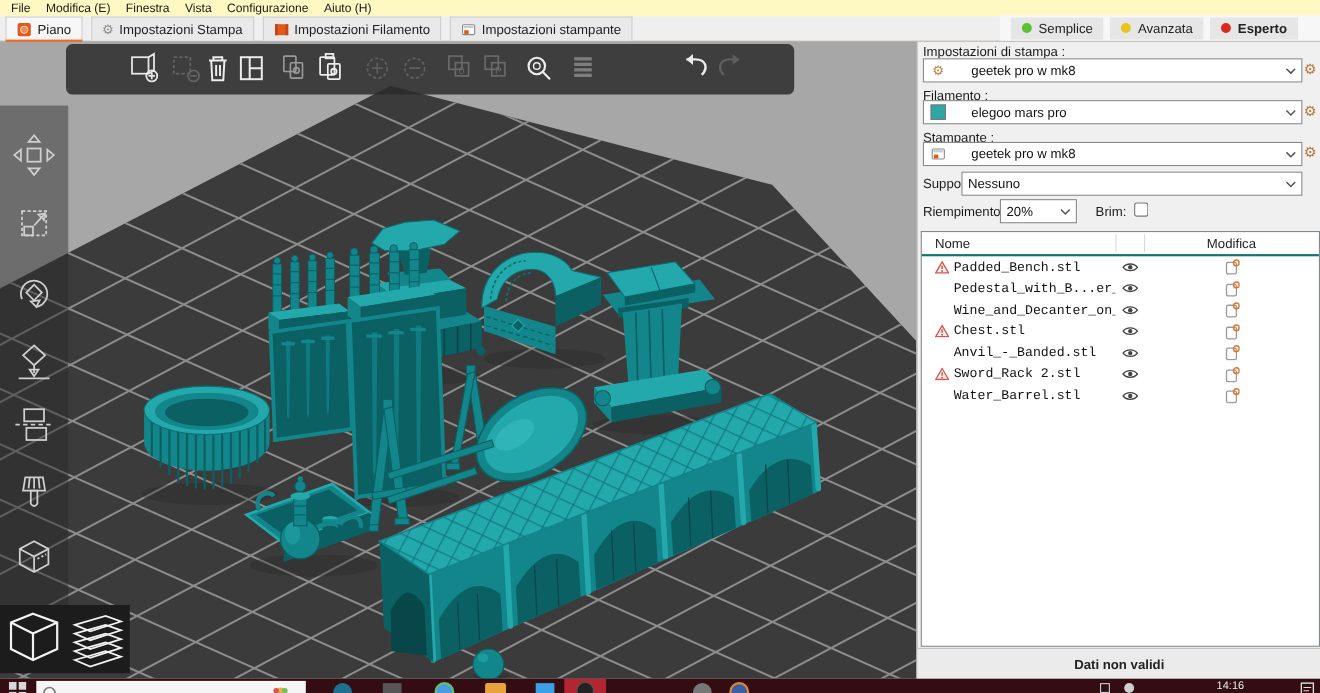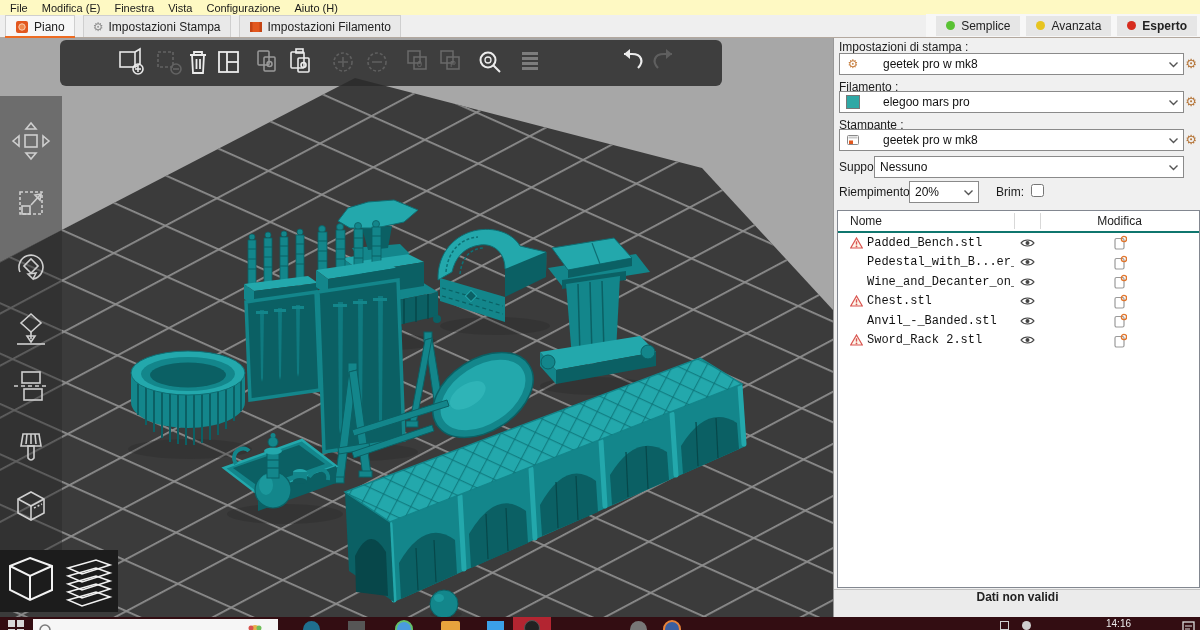--- a/index.html
+++ b/index.html
@@ -8,21 +8,21 @@
 
   
   .menubar { position:absolute; left:0; top:0; width:1200px; height:15px; background:#fef9c3; display:flex; align-items:center; padding-left:3px; }
   .menu-item { font-size:11px; color:#1a1a1a; padding:0 7px; cursor:default; }
 
   
   .tabbar { position:absolute; left:0; top:15px; width:1200px; height:23px; background:#efefef; display:flex; align-items:flex-end; padding-left:5px; border-bottom:1px solid #b3a89e; }
   .tab { display:inline-flex; align-items:center; gap:5px; height:22px; padding:0 9px; margin-right:8px; background:#e9e9e9; border:1px solid #cfcfcf; border-bottom:none; font-size:12px; color:#222; position:relative; }
   .tab.active { background:#f7f7f7; font-weight:400; }
   .tab.active::after { content:""; position:absolute; left:-1px; right:-1px; bottom:-2px; height:3px; background:#ed6b21; }
-  .modes { margin-left:auto; display:flex; align-items:center; gap:6px; padding-right:3px; height:23px; background:#f7f7f7; padding-left:10px; }
+  .modes { margin-left:auto; display:flex; align-items:center; gap:6px; padding-right:20px; height:23px; background:#f7f7f7; padding-left:10px; }
   .mode-btn { display:inline-flex; align-items:center; gap:6px; height:20px; padding:0 10px; background:#e6e6e6; font-size:12px; color:#222; }
   .mode-btn.active { font-weight:bold; }
   .dot { width:9px; height:9px; border-radius:50%; display:inline-block; }
 
   
   .main { position:absolute; left:0; top:38px; width:1200px; height:579px; }
   .viewport { position:absolute; left:0; top:0; width:833px; height:579px; background:#a7a7a7; }
   .viewport > svg.scene { position:absolute; left:0; top:0; }
 
   .top-toolbar { position:absolute; left:60px; top:2px; width:662px; height:46px; background:rgba(43,43,43,.85); border-radius:6px; }
@@ -45,21 +45,21 @@
   .lh-name { width:176px; padding-left:12px; }
   .lh-eye { width:26px; }
   .lh-mod { flex:1; text-align:center; }
   .lh-sep { position:absolute; top:2px; bottom:2px; width:1px; background:#d8d8d8; }
   .lrow { display:flex; height:19.5px; align-items:center; font-size:12px; color:#111; }
   .cell-name { width:176px; display:flex; align-items:center; padding-left:12px; white-space:nowrap; overflow:hidden;font-family:Liberation Mono, monospace; }
   .cell-name .warn { margin-right:4px; flex:none; }
   .cell-eye { width:26px; display:flex; justify-content:center; }
   .cell-mod { flex:1; display:flex; justify-content:center; }
 
-  .statusbar { position:absolute; left:0; top:551px; width:367px; height:28px; background:#ebebeb; border-top:1px solid #c2c2c2; display:flex; align-items:flex-start; justify-content:center; font-size:12px; font-weight:600; color:#222; }
+  .statusbar { position:absolute; left:0; top:551px; width:367px; height:28px; background:#ebebeb; border-top:1px solid #c2c2c2; display:flex; align-items:center; justify-content:center; font-size:12px; font-weight:600; color:#222; }
 
   
   .taskbar { position:absolute; left:0; top:617px; width:1200px; height:13px; background:#330d12; overflow:hidden; }
   .tb { position:absolute; }
   .tb-search { left:33px; top:2px; width:245px; height:20px; background:#f6f6f6; }
   .tb-time { left:1106px; top:1px; font-size:10px; color:#ececec; }
   .tb-circle { border-radius:50%; }
   .tb-active { left:513px; top:0; width:38px; height:13px; background:#b32531; display:flex; justify-content:center; }
 </style>
 </head>
@@ -88,20 +88,28 @@
       <span class="gear-glyph" style="font-size:12px;color:#8f8f8f">⚙</span>
       <span>Impostazioni Stampa</span>
     </div>
     <div class="tab">
       <svg width="14" height="14">
           <rect x="1" y="2" width="12" height="10" fill="#e2571e"></rect>
           <rect x="1" y="2" width="2.5" height="10" fill="#c44414"></rect>
           <rect x="10.5" y="2" width="2.5" height="10" fill="#c44414"></rect>
         </svg>
       <span>Impostazioni Filamento</span>
+    </div>
+    <div class="tab">
+      <svg width="14" height="14">
+          <rect x="1.5" y="2.5" width="11" height="9" rx="1" fill="#fff" stroke="#8a8a8a"></rect>
+          <rect x="2.5" y="3.5" width="9" height="2" fill="#c9c9c9"></rect>
+          <rect x="3" y="7.5" width="4" height="3.5" fill="#e2571e"></rect>
+        </svg>
+      <span>Impostazioni stampante</span>
     </div>
     <div class="modes">
       <div class="mode-btn">
         <span class="dot" style="background:#59c233"></span>
         <span>Semplice</span>
       </div>
       <div class="mode-btn">
         <span class="dot" style="background:#e7c41f"></span>
         <span>Avanzata</span>
       </div>
@@ -740,20 +748,42 @@
                 <circle cx="7.5" cy="5" r="2" fill="#444"></circle>
               </svg>
             </div>
           <div class="cell-mod">
               <svg width="14" height="15">
                 <rect x="2" y="3.5" width="9" height="10.5" rx="1.5" fill="none" stroke="#9a9a9a" stroke-width="1.2"></rect>
                 <circle cx="11" cy="4" r="2.6" fill="none" stroke="#e0762e" stroke-width="1.4"></circle>
               </svg>
             </div>
         </div>
+        <div class="lrow">
+          <div class="cell-name">
+              <svg class="warn" width="13" height="12" style="visibility: hidden;">
+                <polygon points="6.5,1 12.3,11 0.7,11" fill="#fdf4e9" stroke="#d9534f" stroke-width="1.2"></polygon>
+                <line x1="6.5" y1="4.3" x2="6.5" y2="7.6" stroke="#d9534f" stroke-width="1.4"></line>
+                <circle cx="6.5" cy="9.4" r="0.9" fill="#d9534f"></circle>
+              </svg>
+              <span>Water_Barrel.stl</span>
+            </div>
+          <div class="cell-eye">
+              <svg width="15" height="10">
+                <path d="M1,5 C4,1 11,1 14,5 C11,9 4,9 1,5 Z" fill="none" stroke="#444" stroke-width="1.2"></path>
+                <circle cx="7.5" cy="5" r="2" fill="#444"></circle>
+              </svg>
+            </div>
+          <div class="cell-mod">
+              <svg width="14" height="15">
+                <rect x="2" y="3.5" width="9" height="10.5" rx="1.5" fill="none" stroke="#9a9a9a" stroke-width="1.2"></rect>
+                <circle cx="11" cy="4" r="2.6" fill="none" stroke="#e0762e" stroke-width="1.4"></circle>
+              </svg>
+            </div>
+        </div>
       </div>
 
       <div class="statusbar">
         <span>Dati non validi</span>
       </div>
     </div>
   </div>
 
   <div class="taskbar">
     <div class="tb" style="left:8px; top:3px">

